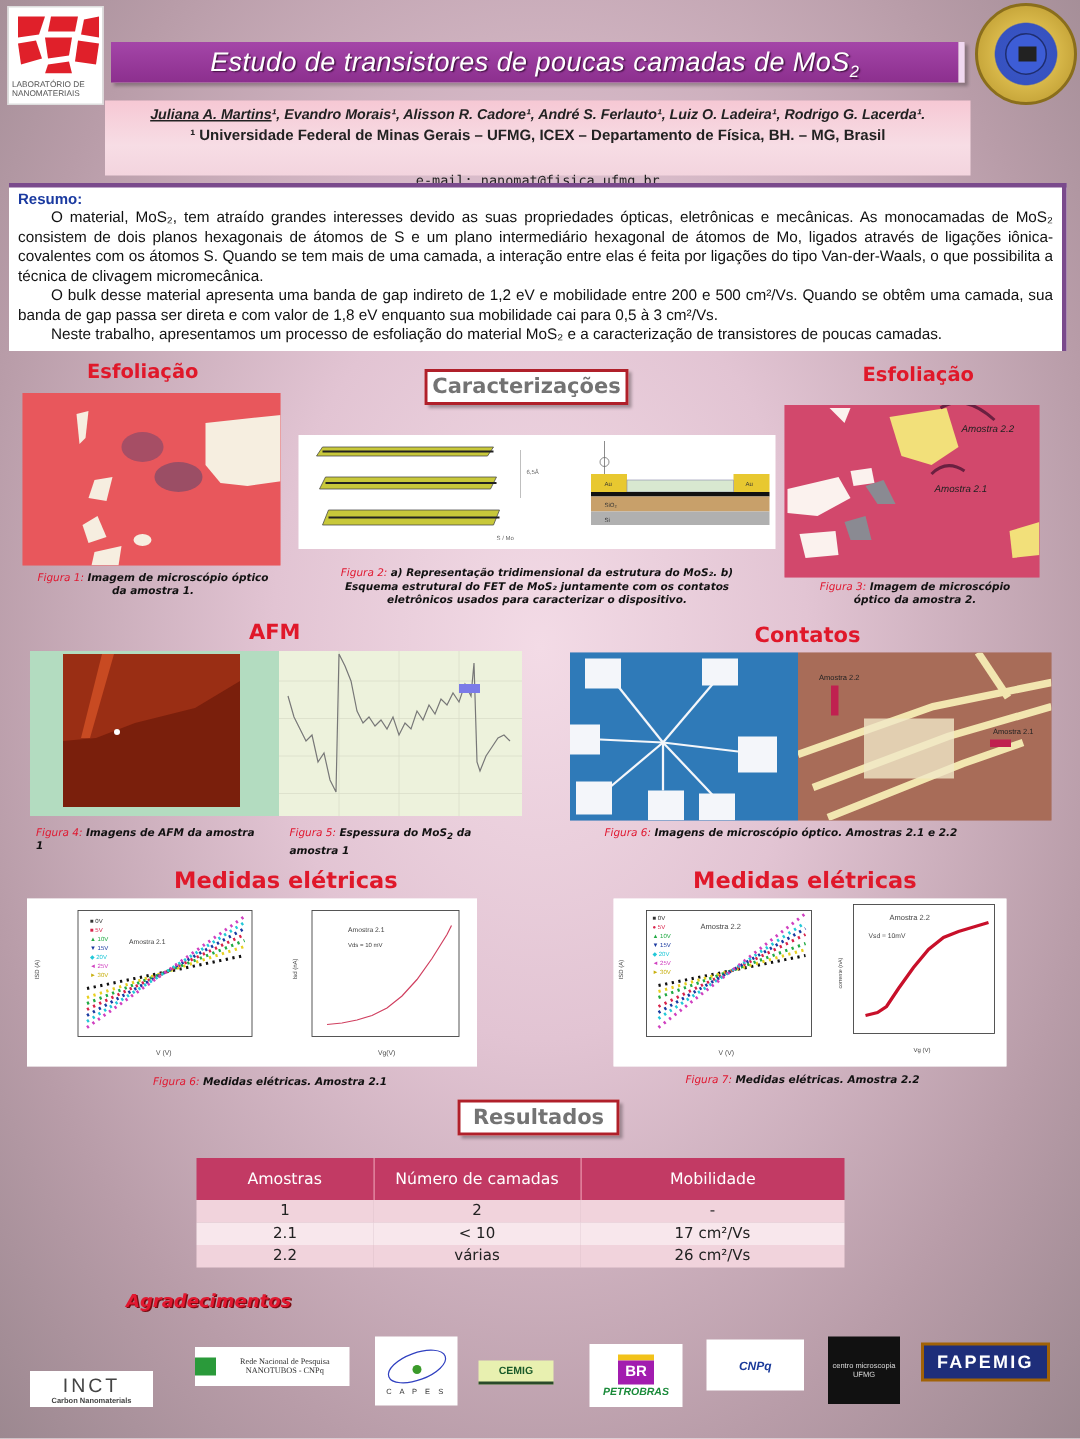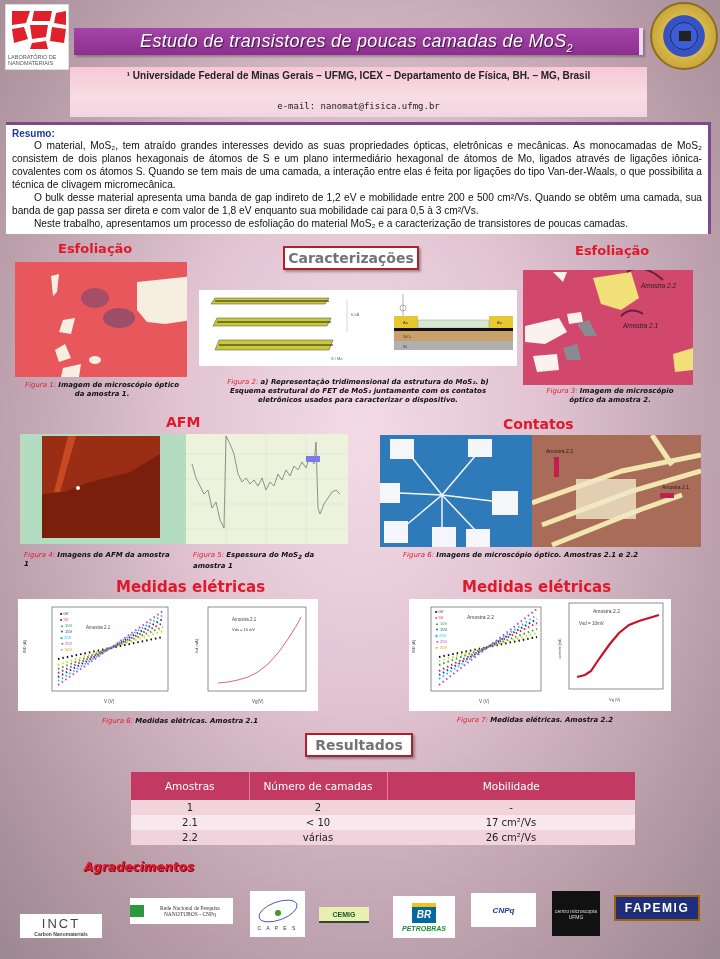--- a/index.html
+++ b/index.html
@@ -50,21 +50,21 @@
   .img-esf3 { left: 523px; top: 270px; width: 170px; height: 115px; background: #d4496e; overflow: hidden; }
   .img-fig2 { left: 199px; top: 290px; width: 318px; height: 76px; background: #fff; }
   .img-afm1 { left: 20px; top: 434px; width: 160px; height: 110px; background: #b3dcc0; }
   .img-afm2 { left: 180px; top: 434px; width: 168px; height: 110px; background: #e9f2da; border-left: 6px solid #b3dcc0; }
   .img-con1 { left: 380px; top: 435px; width: 152px; height: 112px; background: #2e78b8; overflow: hidden; }
   .img-con2 { left: 532px; top: 435px; width: 169px; height: 112px; background: #a86a58; overflow: hidden; }
   .img-me1 { left: 18px; top: 599px; width: 300px; height: 112px; }
   .img-me2 { left: 409px; top: 599px; width: 262px; height: 112px; }
 
   
-  .results { left: 131px; top: 772px; width: 504px; border-collapse: collapse; font-family: "DejaVu Sans", sans-serif; font-size: 10px; color: #222; }
+  .results { left: 131px; top: 772px; width: 432px; border-collapse: collapse; font-family: "DejaVu Sans", sans-serif; font-size: 10px; color: #222; }
   .results th { background: #c23a64; color: #fff; font-weight: normal; height: 28px; font-size: 10.5px; border-right: 1px solid #e07c98; }
   .results td { text-align: center; height: 15px; }
   .results tr.r0 td { background: #f1d3dc; }
   .results tr.r1 td { background: #f8e7ec; }
   .results tr.r2 td { background: #f1d3dc; }
 
   .agr { left: 84px; top: 860px; font-family: "DejaVu Sans", sans-serif; font-weight: bold; font-style: italic; font-size: 12px; color: #e21830; text-shadow: 1px 1px 0 #7a0a10; }
 
   .logo { background: #fff; display:flex; align-items:center; justify-content:center; text-align:center; }
 </style>
@@ -89,20 +89,21 @@
   <div class="inner">
       <div class="bldg"></div>
     </div>
 </div>
 
 <div class="abs title-bar">
   <span><span style="display:inline">Estudo de transistores de poucas camadas de MoS</span><sub>2</sub></span>
 </div>
 
 <div class="abs authors">
+  <div class="line1"><u>Juliana A. Martins</u><span>¹, Evandro Morais¹, Alisson R. Cadore¹, André S. Ferlauto¹, Luiz O. Ladeira¹, Rodrigo G. Lacerda¹.</span></div>
   <div class="line2">¹ Universidade Federal de Minas Gerais – UFMG, ICEX – Departamento de Física, BH. – MG, Brasil</div>
   <div class="line3">e-mail: nanomat@fisica.ufmg.br</div>
 </div>
 
 <div class="abs resumo">
   <h3>Resumo:</h3>
   <p>O material, MoS₂, tem atraído grandes interesses devido as suas propriedades ópticas, eletrônicas e mecânicas. As monocamadas de MoS₂ consistem de dois planos hexagonais de átomos de S e um plano intermediário hexagonal de átomos de Mo, ligados através de ligações iônica-covalentes com os átomos S. Quando se tem mais de uma camada, a interação entre elas é feita por ligações do tipo Van-der-Waals, o que possibilita a técnica de clivagem micromecânica.</p>
   <p>O bulk desse material apresenta uma banda de gap indireto de 1,2 eV e mobilidade entre 200 e 500 cm²/Vs. Quando se obtêm uma camada, sua banda de gap passa ser direta e com valor de 1,8 eV enquanto sua mobilidade cai para 0,5 à 3 cm²/Vs.</p>
   <p>Neste trabalho, apresentamos um processo de esfoliação do material MoS₂ e a caracterização de transistores de poucas camadas.</p>
 </div>
@@ -387,20 +388,20 @@
 <div class="abs logo" style="left:250px; top:891px; width:55px; height:46px; flex-direction:column;">
   <svg width="44" height="28" viewBox="0 0 44 28">
     <ellipse cx="22" cy="14" rx="20" ry="9" fill="none" stroke="#3040c0" stroke-width="0.8" transform="rotate(-20 22 14)"></ellipse>
     <circle cx="22" cy="16" r="3" fill="#3a9a2a"></circle>
   </svg>
   <div style="font-size:5px; letter-spacing:2px; color:#333;">C A P E S</div>
 </div>
 <div class="abs logo" style="left:319px; top:907px; width:50px; height:16px; background:#e8f0b0; border-bottom:2px solid #2a4a2a; font-size:7px; font-weight:bold; color:#1a5a2a;">CEMIG</div>
 <div class="abs logo" style="left:393px; top:896px; width:62px; height:42px; flex-direction:column;">
   <div style="width:24px; height:4px; background:#f2c21a;"></div>
-  <div style="width:24px; height:16px; background:#0369a1; color:#fff; font-size:10px; font-weight:bold; font-style:italic; line-height:16px;">BR</div>
+  <div style="width:24px; height:16px; background:#a21caf; color:#fff; font-size:10px; font-weight:bold; line-height:16px;">BR</div>
   <div style="font-size:7px; font-weight:bold; font-style:italic; color:#1a8a3a; margin-top:2px;">PETROBRAS</div>
 </div>
 <div class="abs logo" style="left:471px; top:893px; width:65px; height:34px; font-size:8px; font-weight:bold; font-style:italic; color:#1a3a9a;">CNPq</div>
 <div class="abs logo" style="left:552px; top:891px; width:48px; height:45px; background:#111; color:#ddd; font-size:5px;">centro microscopia UFMG</div>
 <div class="abs logo" style="left:614px; top:895px; width:86px; height:26px; background:#a16207; padding:2px;">
   <div style="width:100%; height:100%; background:#1e2e7a; color:#fff; font-weight:bold; font-size:12px; letter-spacing:1.5px; line-height:22px; text-align:center;">FAPEMIG</div>
 </div>
 
 </body></html>

